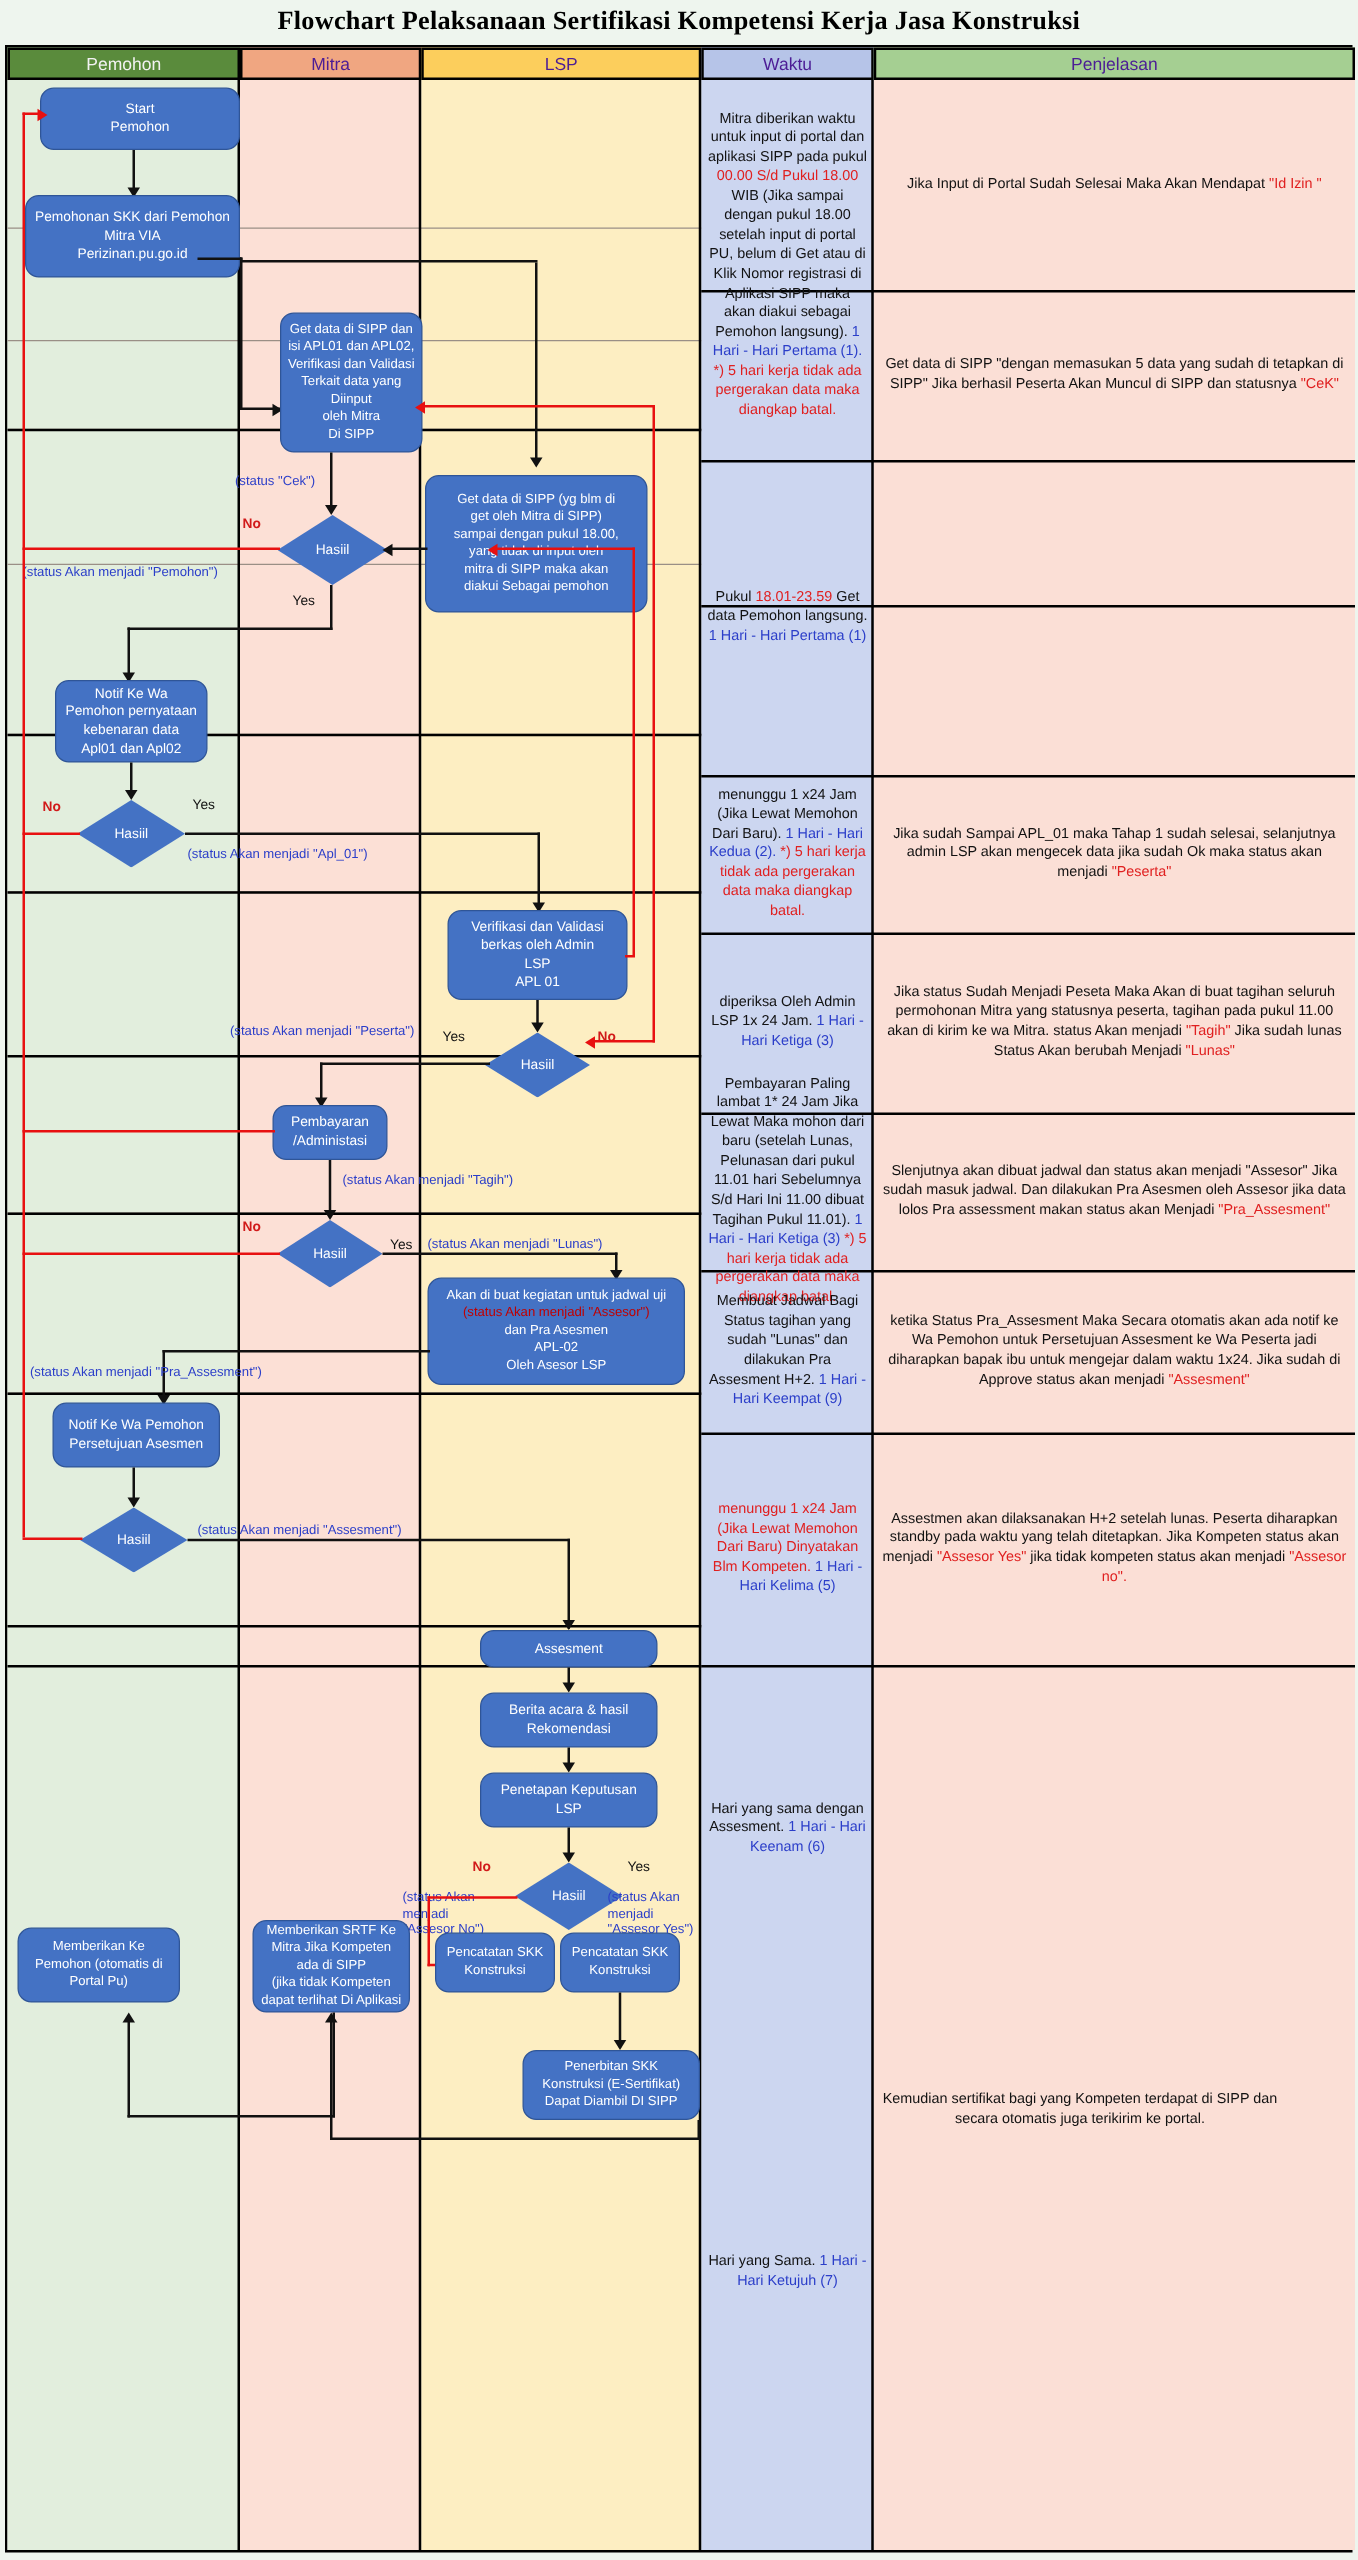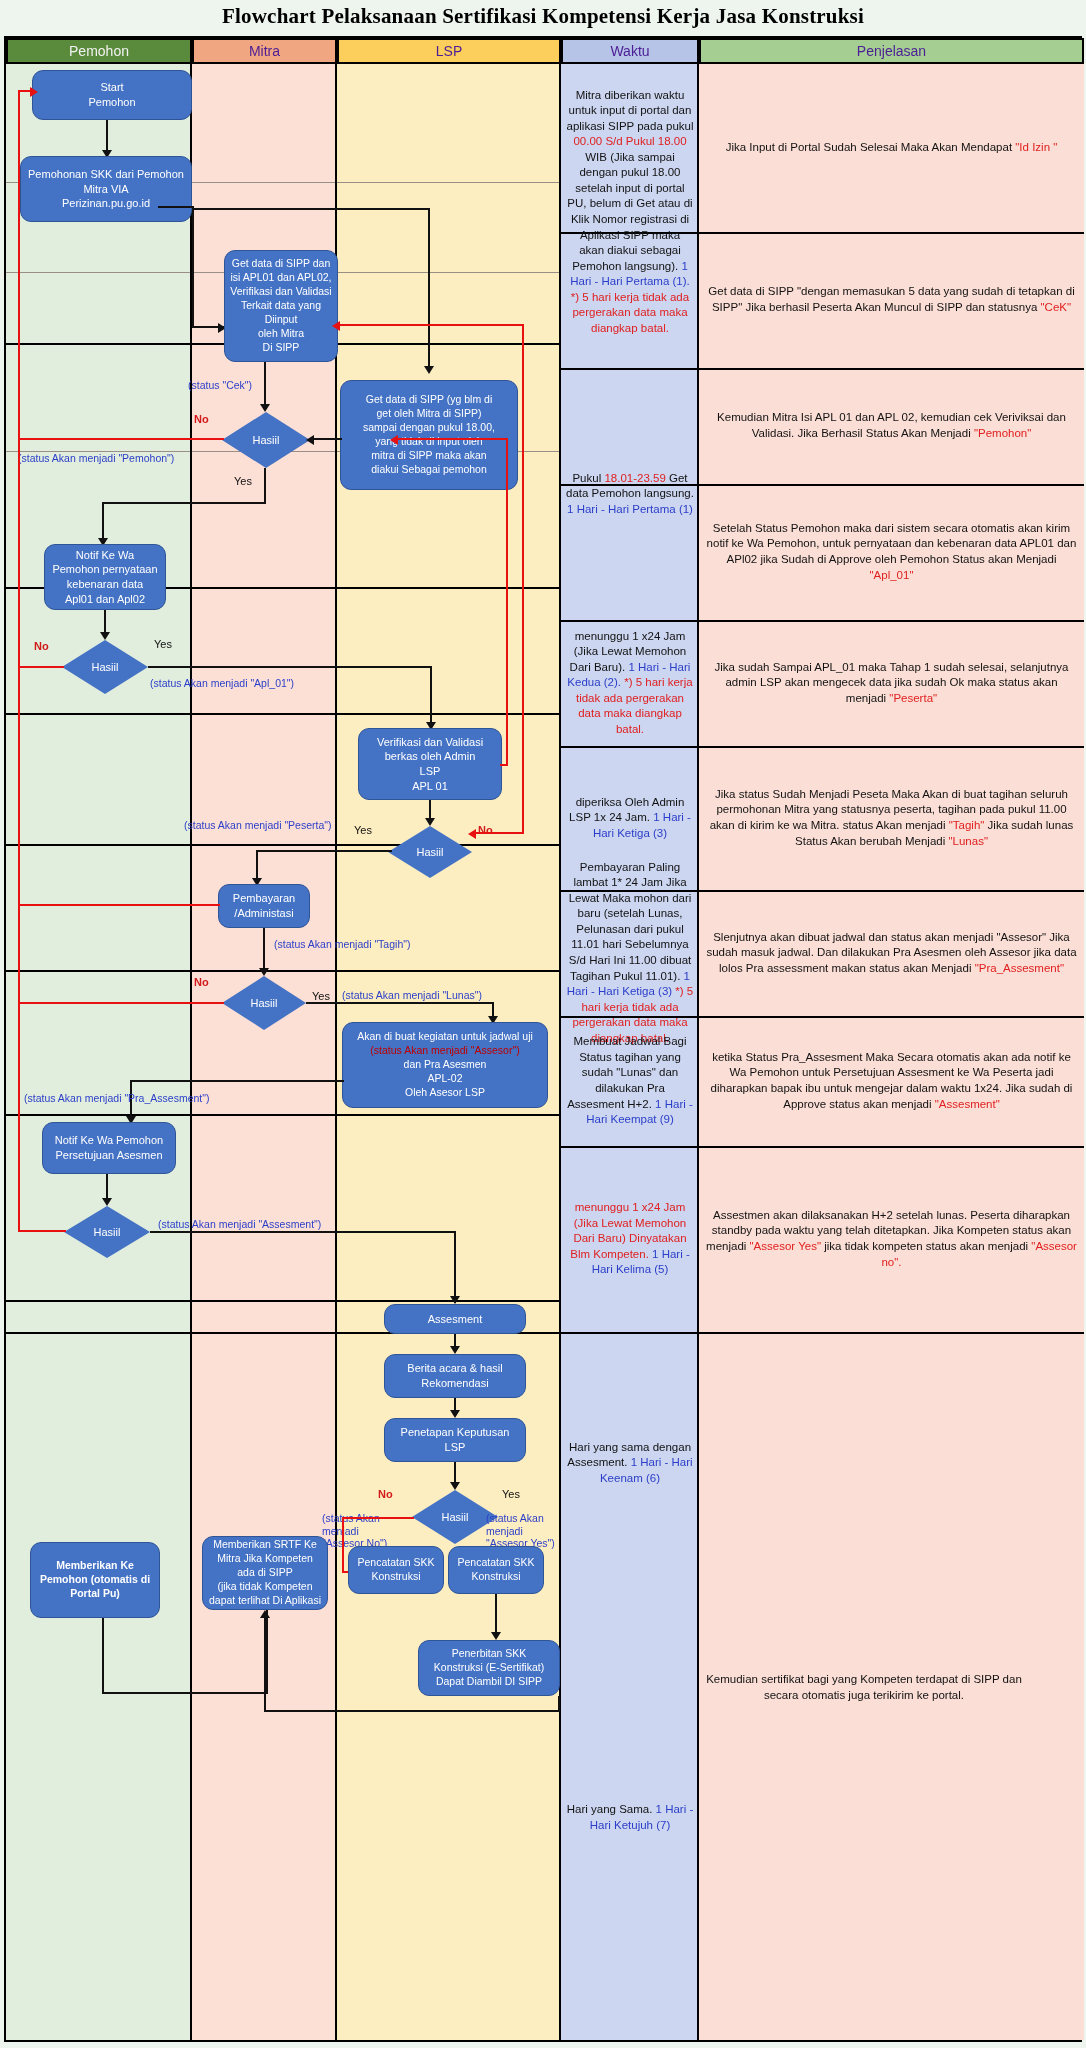--- a/index.html
+++ b/index.html
@@ -180,26 +180,20 @@
     <div class="cell" style="left:555px;top:1556px;width:138px;height:448px;">
         <p><span>Hari yang Sama. </span><span class="b">1 Hari - Hari Ketujuh (7)</span></p>
       </div>
 
     <div class="cell" style="left:693px;top:28px;width:385px;height:164px;">
         <p><span>Jika Input di Portal Sudah Selesai Maka Akan Mendapat </span><span class="r">"Id Izin "</span></p>
       </div>
     <div class="cell" style="left:693px;top:196px;width:385px;height:132px;">
         <p><span>Get data di SIPP "dengan memasukan 5 data yang sudah di tetapkan di SIPP" Jika berhasil Peserta Akan Muncul di SIPP dan statusnya </span><span class="r">"CeK"</span></p>
       </div>
-    <div class="cell" style="left:693px;top:332px;width:385px;height:112px;">
-        <p><span>Kemudian Mitra Isi APL 01 dan APL 02, kemudian cek Veriviksai dan Validasi. Jika Berhasil Status Akan Menjadi </span><span class="r">"Pemohon"</span></p>
-      </div>
-    <div class="cell" style="left:693px;top:448px;width:385px;height:132px;">
-        <p><span>Setelah Status Pemohon maka dari sistem secara otomatis akan kirim notif ke Wa Pemohon, untuk pernyataan dan kebenaran data APL01 dan APl02 jika Sudah di Approve oleh Pemohon Status akan Menjadi </span><span class="r">"Apl_01"</span></p>
-      </div>
     <div class="cell" style="left:693px;top:584px;width:385px;height:122px;">
         <p><span>Jika sudah Sampai APL_01 maka Tahap 1 sudah selesai, selanjutnya admin LSP akan mengecek data jika sudah Ok maka status akan menjadi </span><span class="r">"Peserta"</span></p>
       </div>
     <div class="cell" style="left:693px;top:710px;width:385px;height:140px;">
         <p><span>Jika status Sudah Menjadi Peseta Maka Akan di buat tagihan seluruh permohonan Mitra yang statusnya peserta, tagihan pada pukul 11.00 akan di kirim ke wa Mitra. status Akan menjadi </span><span class="r">"Tagih"</span><span> Jika sudah lunas Status Akan berubah Menjadi </span><span class="r">"Lunas"</span></p>
       </div>
     <div class="cell" style="left:693px;top:854px;width:385px;height:122px;">
         <p><span>Slenjutnya akan dibuat jadwal dan status akan menjadi "Assesor" Jika sudah masuk jadwal. Dan dilakukan Pra Asesmen oleh Assesor jika data lolos Pra assessment makan status akan Menjadi </span><span class="r">"Pra_Assesment"</span></p>
       </div>
     <div class="cell" style="left:693px;top:980px;width:385px;height:126px;">
@@ -369,21 +363,21 @@
     <div class="ln" style="left:258px;top:1578px;width:2px;height:96px;"></div>
     <div class="arw up" style="left:254px;top:1572px;"></div>
 
     <div class="node sm" style="left:196px;top:1498px;width:126px;height:74px;">Memberikan SRTF Ke<br>Mitra Jika Kompeten<br>ada di SIPP<br>(jika tidak Kompeten<br>dapat terlihat Di Aplikasi</div>
 
     <div class="ln" style="left:96px;top:1654px;width:166px;height:2px;"></div>
     <div class="ln" style="left:260px;top:1572px;width:2px;height:84px;"></div>
     <div class="ln" style="left:96px;top:1578px;width:2px;height:78px;"></div>
     <div class="arw up" style="left:92px;top:1572px;"></div>
 
-    <div class="node sm" style="left:24px;top:1504px;width:130px;height:76px;font-weight:bold;">Memberikan Ke<br>Pemohon (otomatis di<br>Portal Pu)</div>
+    <div class="node sm" style="left:8px;top:1504px;width:130px;height:60px;">Memberikan Ke<br>Pemohon (otomatis di<br>Portal Pu)</div>
 
     <div class="lnr" style="left:12px;top:52px;width:2px;height:1140px;"></div>
     <div class="lnr" style="left:12px;top:52px;width:16px;height:2px;"></div>
     <div class="arw rright" style="left:24px;top:49px;"></div>
 
     <div class="lnr" style="left:12px;top:400px;width:206px;height:2px;"></div>
 
     <div class="lnr" style="left:12px;top:628px;width:46px;height:2px;"></div>
 
     <div class="lnr" style="left:12px;top:964px;width:206px;height:2px;"></div>

